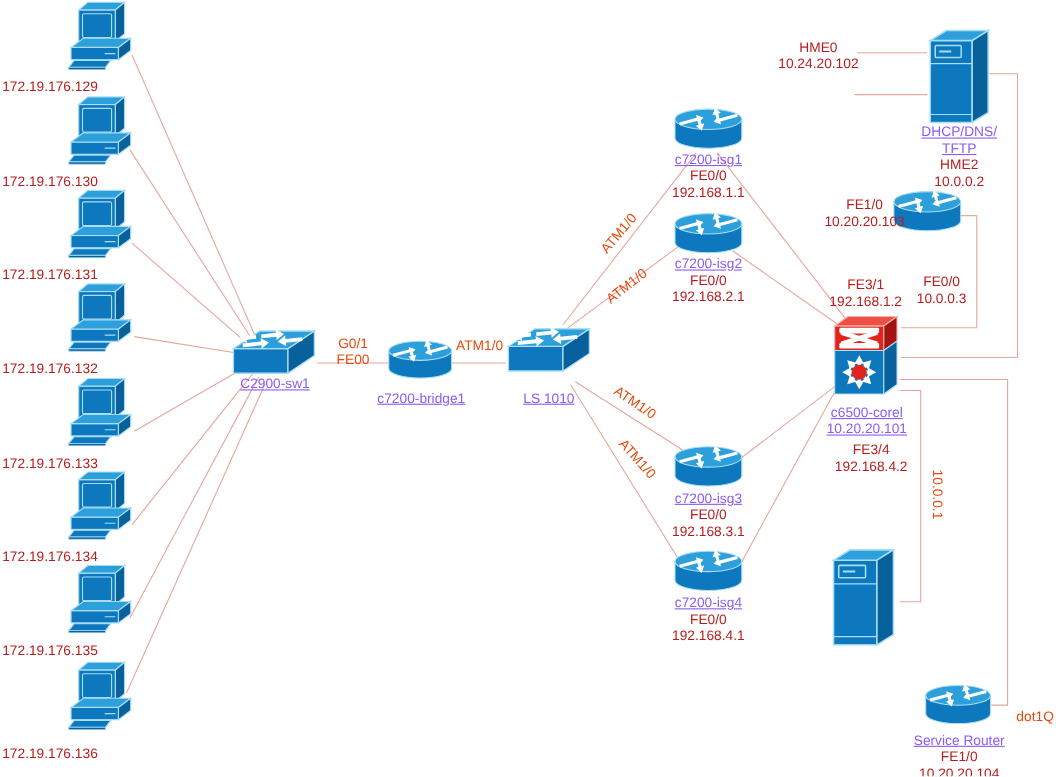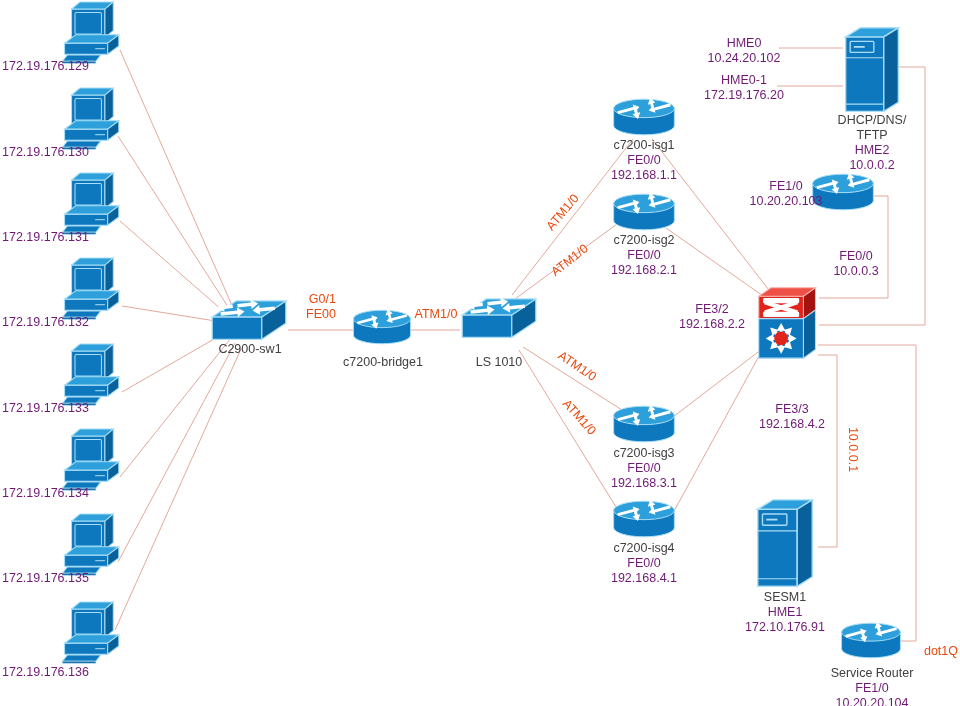--- a/index.html
+++ b/index.html
@@ -2,23 +2,23 @@
 <html><head>
 <meta charset="utf-8">
 <style>
   html,body{margin:0;padding:0;background:#fff;}
   #canvas{position:relative;width:960px;height:706px;background:#ffffff;overflow:hidden;
           font-family:"Liberation Sans","DejaVu Sans",sans-serif;}
   svg.wires{position:absolute;left:0;top:0;}
   svg.icon{position:absolute;overflow:visible;}
   .lbl{position:absolute;font-size:12.5px;line-height:15px;white-space:nowrap;}
   .c{text-align:center;}
-  .l{text-align:right;}
-  .g{color:#701a75;}
-  .b{color:#404040;}
+  .l{text-align:center;margin-top:13px;}
+  .g{color:#b91c1c;}
+  .b{color:#8b5cf6;text-decoration:underline;}
   .r{color:#e8490e;}
   .lbl div{white-space:nowrap;}
   .rot{transform-origin:50% 50%;}
 </style>
 </head>
 <body>
 
 <div id="canvas">
 
   <svg width="0" height="0" style="position:absolute" aria-hidden="true">
@@ -229,48 +229,43 @@
   <div class="lbl c" style="left:812px;top:113px;width:120px">
     <div class="b">DHCP/DNS/</div>
     <div class="b">TFTP</div>
     <div class="g">HME2</div>
     <div class="g">10.0.0.2</div>
   </div>
   <div class="lbl c" style="left:684px;top:36px;width:120px">
     <div class="g">HME0</div>
     <div class="g">10.24.20.102</div>
   </div>
-  <div class="lbl c" style="left:684px;top:73px;width:120px">
-    <div class="g">HME0-1</div>
-    <div class="g">172.19.176.20</div>
-  </div>
 
   <div class="lbl c" style="left:726px;top:179px;width:120px">
     <div class="g">FE1/0</div>
     <div class="g">10.20.20.103</div>
   </div>
   <div class="lbl c" style="left:796px;top:249px;width:120px">
     <div class="g">FE0/0</div>
     <div class="g">10.0.0.3</div>
   </div>
 
-  <div class="lbl c" style="left:652px;top:302px;width:120px">
-    <div class="g">FE3/2</div>
-    <div class="g">192.168.2.2</div>
+  <div class="lbl c" style="left:727px;top:252px;width:120px">
+    <div class="g">FE3/1</div>
+    <div class="g">192.168.1.2</div>
+  </div>
+  <div class="lbl c" style="left:728px;top:368px;width:120px">
+    <div class="b">c6500-corel</div>
+    <div class="b">10.20.20.101</div>
   </div>
   <div class="lbl c" style="left:732px;top:402px;width:120px">
-    <div class="g">FE3/3</div>
+    <div class="g">FE3/4</div>
     <div class="g">192.168.4.2</div>
   </div>
 
-  <div class="lbl c" style="left:725px;top:590px;width:120px">
-    <div class="b">SESM1</div>
-    <div class="g">HME1</div>
-    <div class="g">172.10.176.91</div>
-  </div>
 
   <div class="lbl c" style="left:812px;top:666px;width:120px">
     <div class="b">Service Router</div>
     <div class="g">FE1/0</div>
     <div class="g">10.20.20.104</div>
   </div>
 
   <div class="lbl r l" style="left:306px;top:292px">
     <div>G0/1</div>
     <div>FE00</div>

